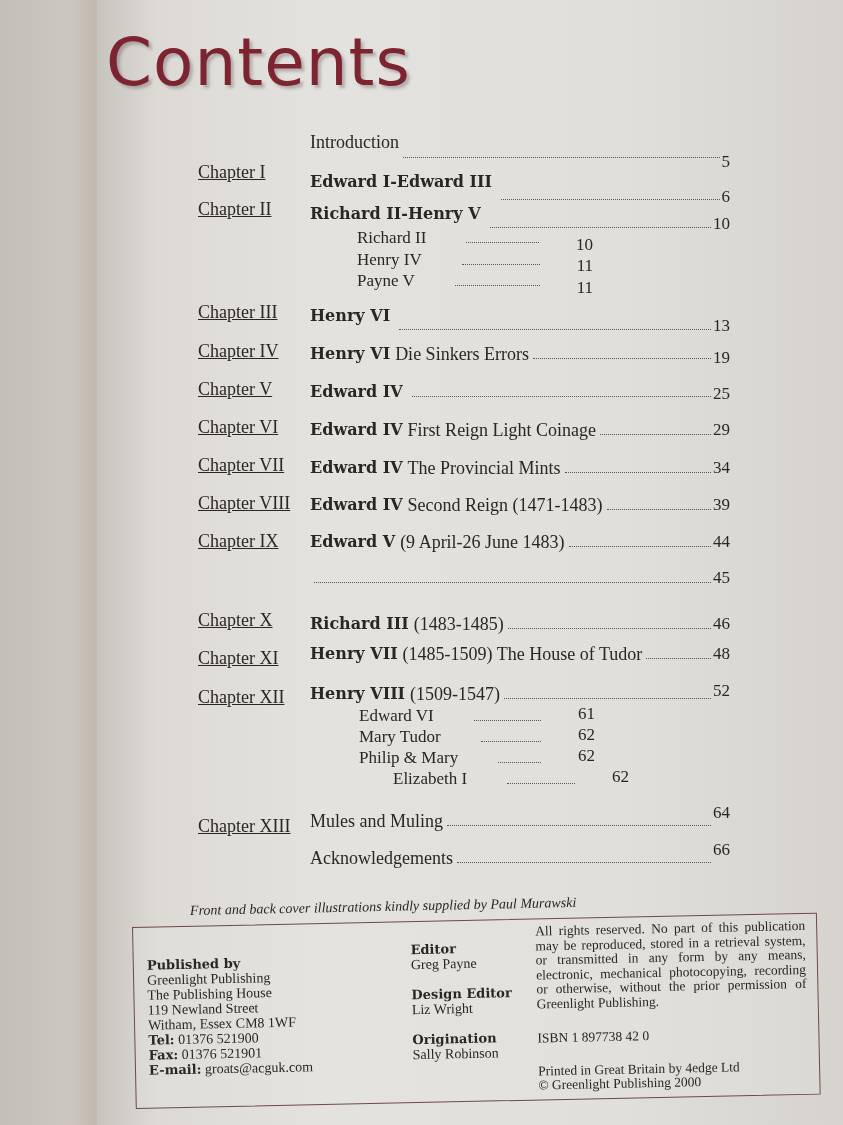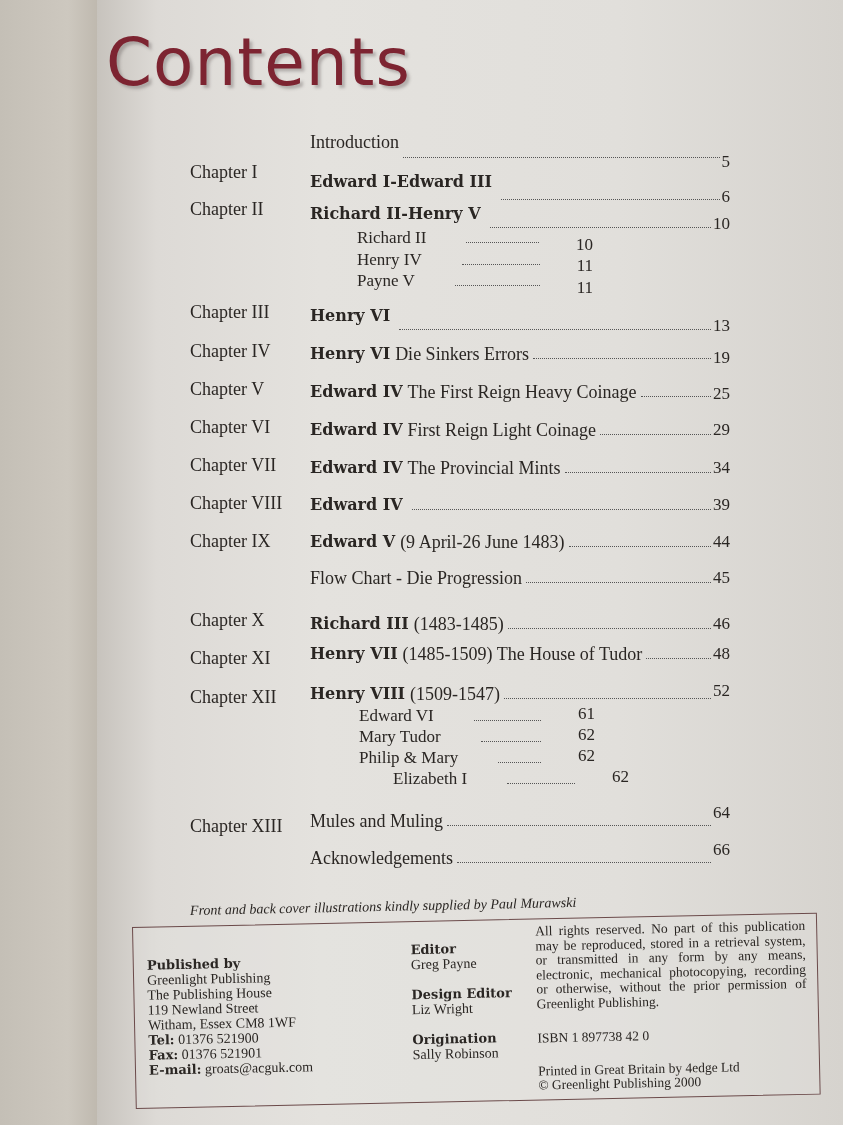--- a/index.html
+++ b/index.html
@@ -21,21 +21,21 @@
       position: absolute; left: 106px; top: 24px;
       font-family: "DejaVu Sans", sans-serif; font-size: 66px; font-weight: normal;
       color: #7d2431; letter-spacing: 1px;
       text-shadow: 3px 3px 3px rgba(90,80,80,0.35);
       margin: 0;
     }
     .toc-row {
       position: absolute; left: 190px; width: 540px; font-size: 17px; line-height: 20px;
       white-space: nowrap;
     }
-    .chap-label { position: absolute; left: 0; top: 0; font-family: "Liberation Serif", serif; font-size: 18px; }
+    .chap-label { position: absolute; left: 8px; top: 0; font-family: "Liberation Serif", serif; font-size: 18px; text-decoration: underline; }
     .entry {
       position: absolute; left: 120px; right: 0; top: 0;
       display: flex; align-items: flex-end;
       font-family: "Liberation Serif", serif; font-size: 18px;
     }
     .entry .bold { font-weight: bold; margin-right: 5px; font-family: "DejaVu Serif", serif; font-size: 16px; }
     .entry .dots {
       flex: 1; border-bottom: 1.5px dotted #555; margin: 0 2px 5px 4px; min-width: 10px;
     }
     .entry .page-no { font-family: "Liberation Serif", serif; font-size: 17px; }
@@ -131,21 +131,20 @@
     <span>Die Sinkers Errors</span>
     <span class="dots"></span>
     <span class="page-no" style="position:relative;top:4px;">19</span>
   </div>
 </div>
 
 <div class="toc-row" style="top:379px;">
   <span class="chap-label">Chapter V</span>
   <div class="entry" style="top:3px;">
     <span class="bold">Edward IV</span>
-    <span>The First Reign Heavy Coinage</span>
     <span class="dots"></span>
     <span class="page-no" style="position:relative;top:2px;">25</span>
   </div>
 </div>
 
 <div class="toc-row" style="top:417px;">
   <span class="chap-label">Chapter VI</span>
   <div class="entry" style="top:3px;">
     <span class="bold">Edward IV</span>
     <span>First Reign Light Coinage</span>
@@ -161,38 +160,38 @@
     <span>The Provincial Mints</span>
     <span class="dots"></span>
     <span class="page-no">34</span>
   </div>
 </div>
 
 <div class="toc-row" style="top:493px;">
   <span class="chap-label">Chapter VIII</span>
   <div class="entry" style="top:2px;">
     <span class="bold">Edward IV</span>
+    <span>Second Reign (1471-1483)</span>
     <span class="dots"></span>
     <span class="page-no">39</span>
   </div>
 </div>
 
 <div class="toc-row" style="top:531px;">
   <span class="chap-label">Chapter IX</span>
   <div class="entry" style="top:1px;">
     <span class="bold">Edward V</span>
     <span>(9 April-26 June 1483)</span>
     <span class="dots"></span>
     <span class="page-no">44</span>
   </div>
 </div>
 
 <div class="toc-row" style="top:568px;">
   <div class="entry">
-    <span>Flow Chart - Die Progression</span>
     <span class="dots"></span>
     <span class="page-no">45</span>
   </div>
 </div>
 
 <div class="toc-row" style="top:607px;">
   <span class="chap-label" style="top:3px;">Chapter X</span>
   <div class="entry" style="top:-1px;margin-top:8px;">
     <span class="bold">Richard III</span>
     <span>(1483-1485)</span>

